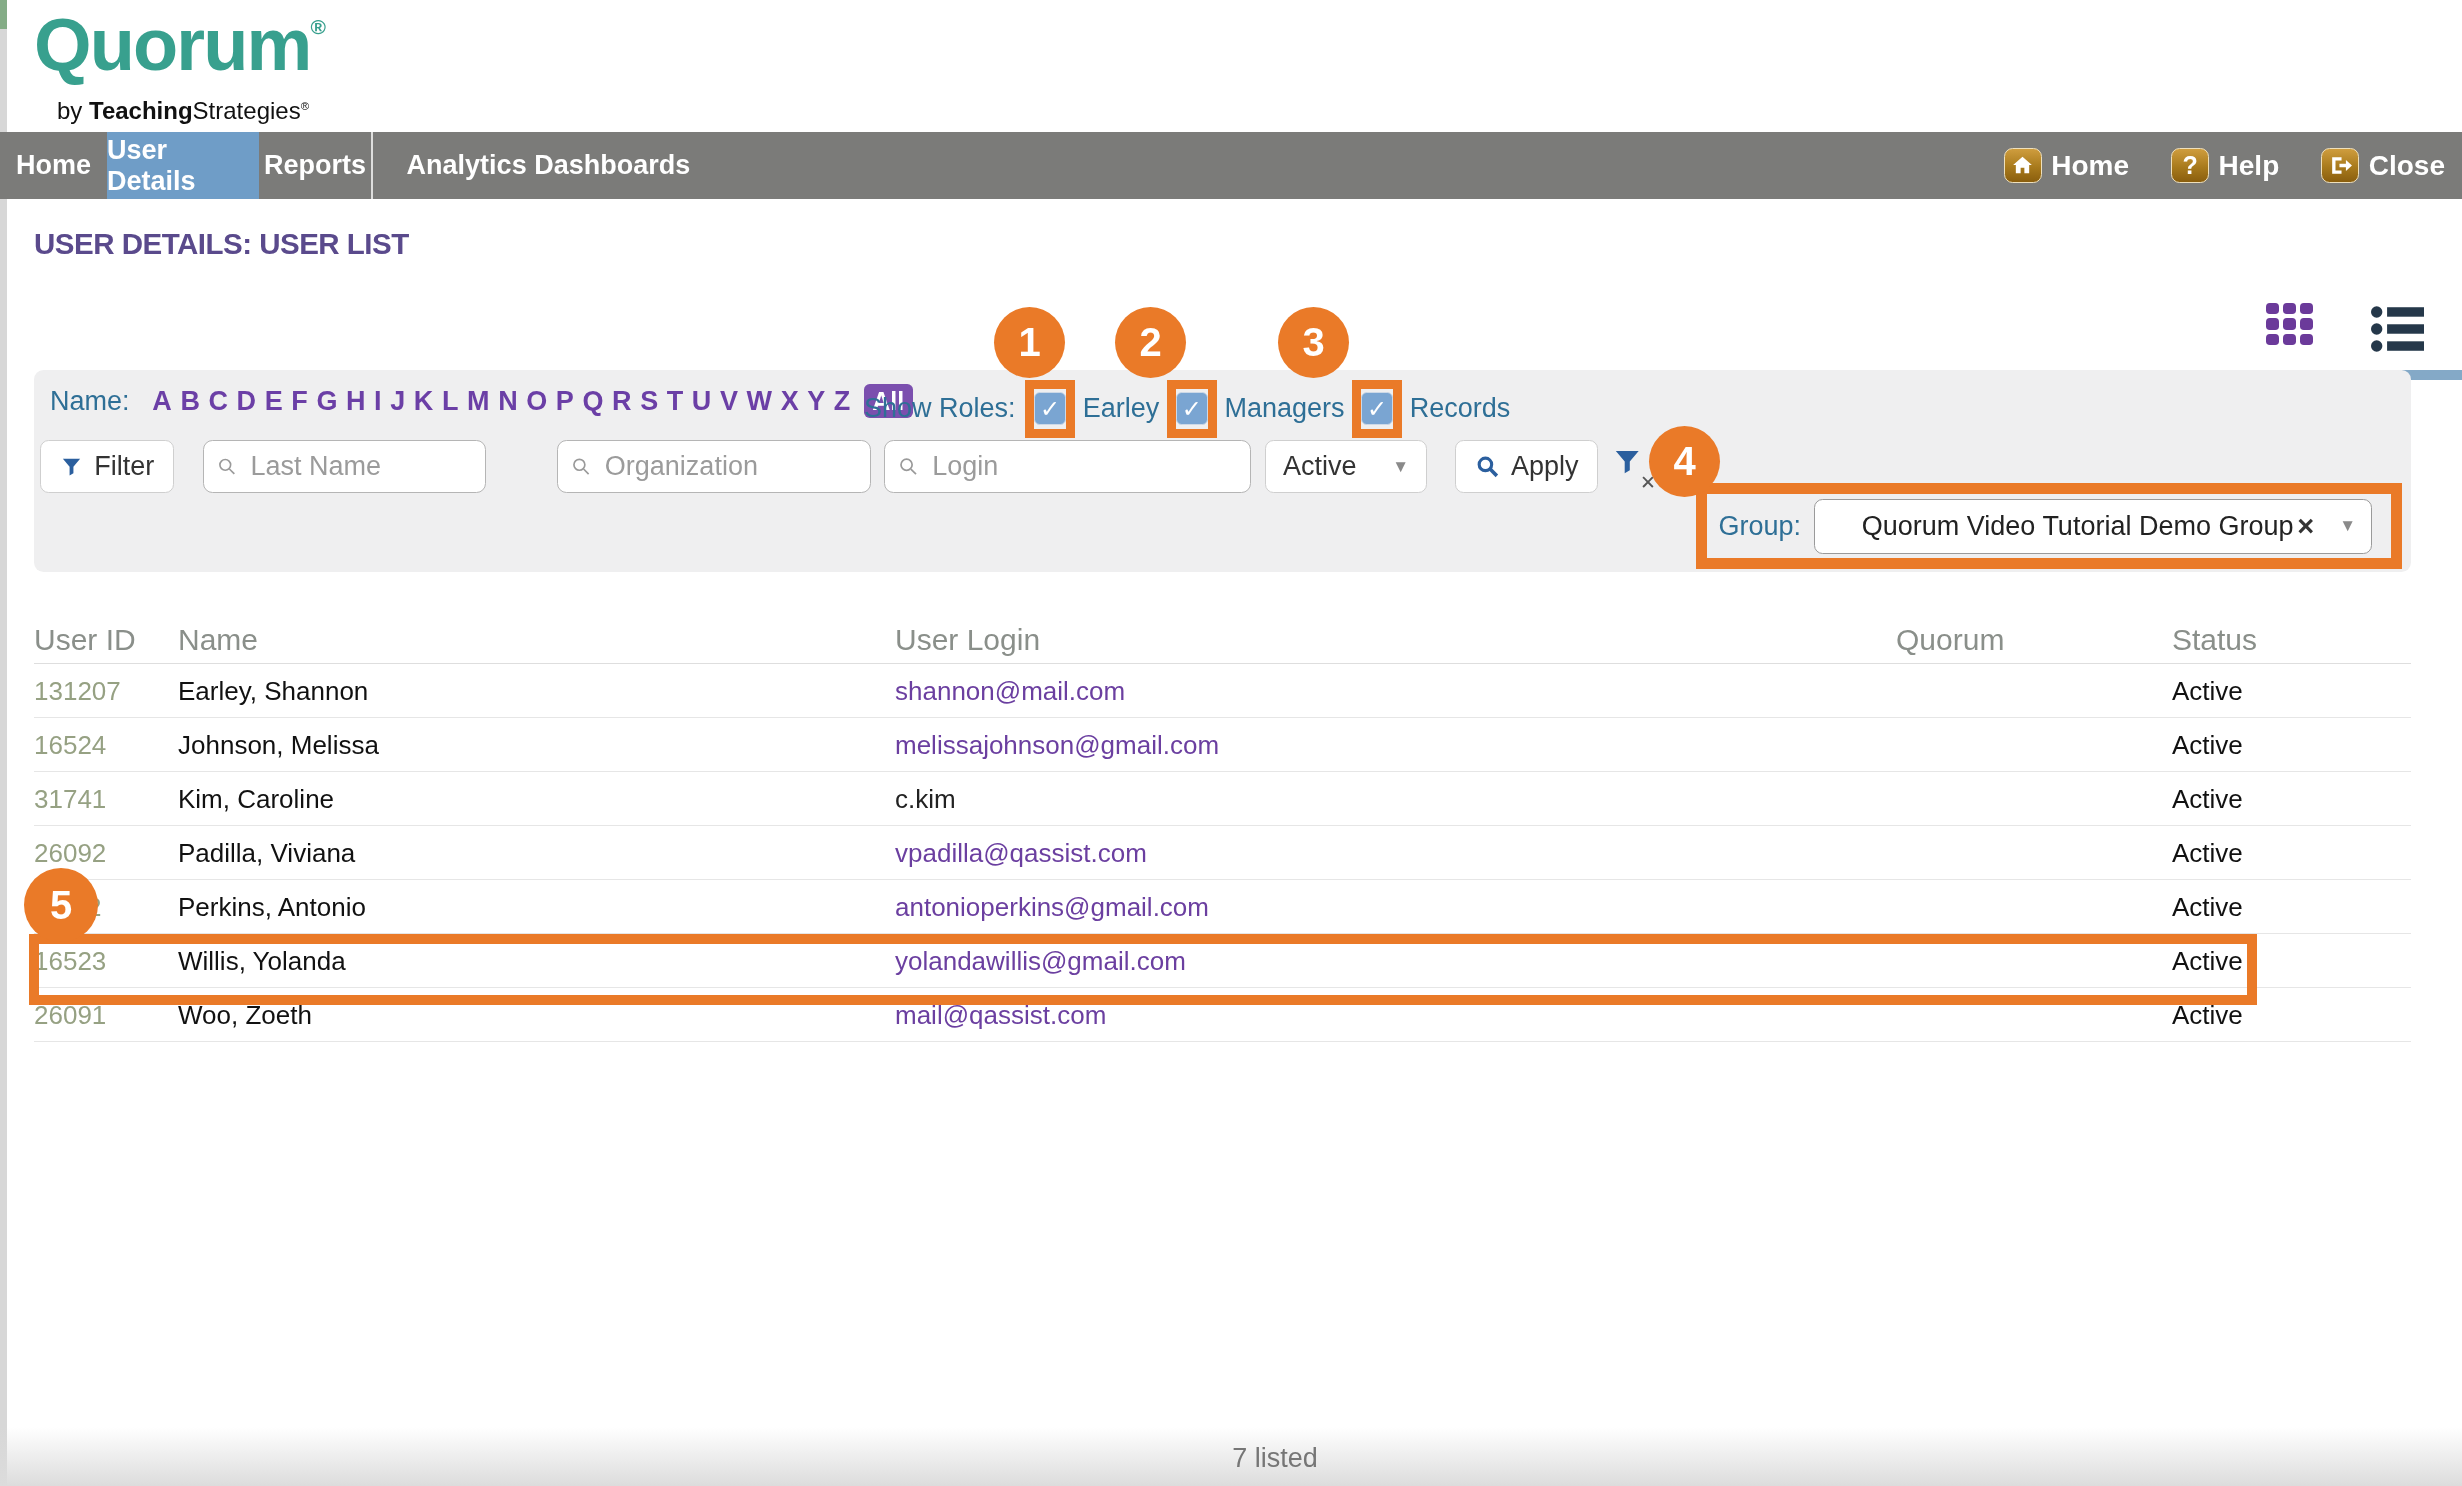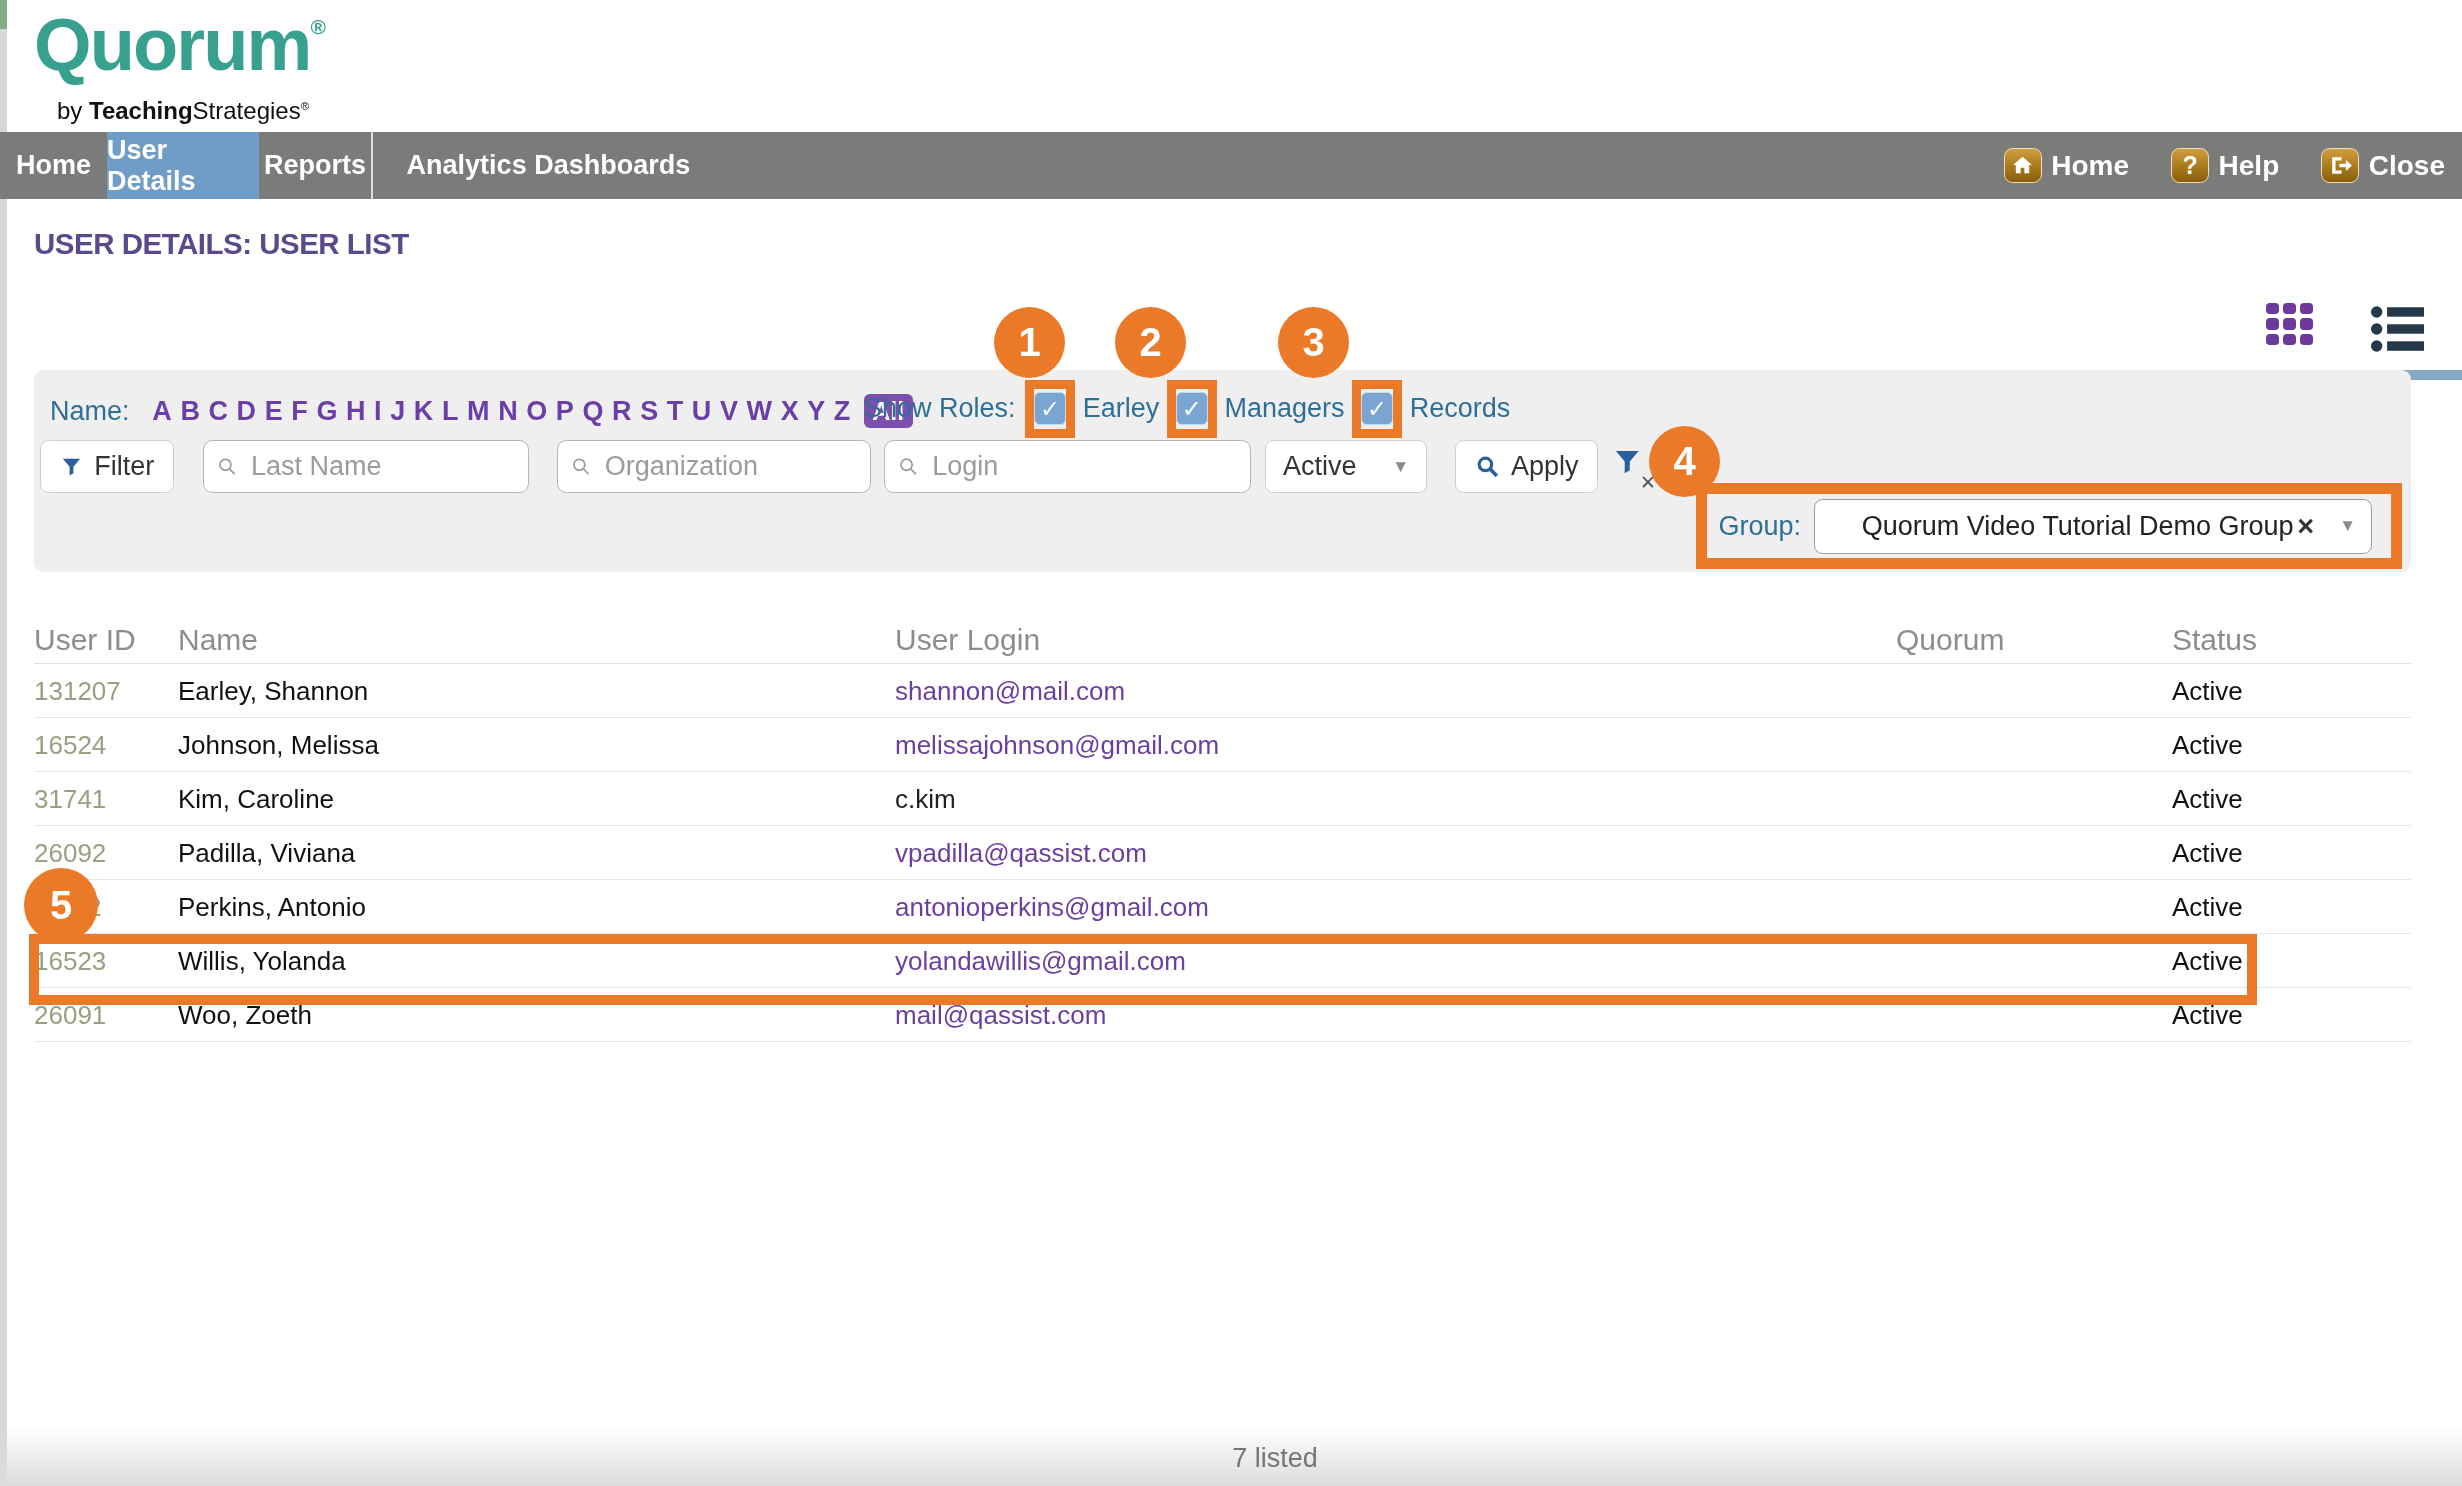--- a/index.html
+++ b/index.html
@@ -40,41 +40,41 @@
   
   .grid-ic{left:2266px;top:303px;width:50px;height:50px;cursor:pointer;}
   .grid-cell{position:absolute;width:13.3px;height:11.4px;border-radius:3.8px;background:#6b3a9a;}
   .grid-underline{left:2241px;top:375px;width:116px;height:2.9px;background:#c9c9c9;}
   .list-ic{left:2371px;top:305px;width:53px;height:48px;cursor:pointer;}
   .list-underline{left:2346px;top:370px;width:116px;height:9.5px;background:#84a9c7;}
 
   
   .panel{left:34px;top:370px;width:2377px;height:202px;background:#efeff0;border-radius:9.5px;}
 
-  .name-row{left:50px;top:389px;height:44px;display:flex;align-items:center;gap:9.5px;}
+  .name-row{left:50px;top:379px;height:44px;display:flex;align-items:center;gap:9.5px;}
   .lbl-teal{color:#2e6f96;font-size:27px;}
   .letters{display:flex;align-items:center;gap:8.6px;margin-left:13.3px;}
   .letter{color:#6b3fa6;font-size:27px;font-weight:700;cursor:pointer;}
   .all-badge{background:#7b4fae;color:#fff;font-size:25px;font-weight:700;border-radius:5.7px;
              padding:2.9px 8.6px;margin-left:3.8px;cursor:pointer;}
 
   .roles-row{left:864px;top:377px;height:63px;display:flex;align-items:center;}
   .o-box{width:32px;height:40px;border:9.5px solid #ea7a28;display:flex;align-items:center;justify-content:center;background:#efeff0;}
   .chk{width:31px;height:31px;border-radius:5.7px;background:#7aa5d2;border:1.9px solid #cdd9e7;
        display:flex;align-items:center;justify-content:center;color:#fff;font-size:24px;font-weight:700;cursor:pointer;}
   .role-lbl{color:#2e6f96;font-size:27px;margin:0 7.6px;}
 
   .btn{background:#fff;border:1.9px solid #cfcfcf;border-radius:8.6px;display:flex;align-items:center;
        justify-content:center;gap:11.4px;font-size:27px;color:#333;cursor:pointer;box-sizing:border-box;}
   .inp{background:#fff;border:1.9px solid #b5b5b5;border-radius:9.5px;display:flex;align-items:center;
        gap:11.4px;padding:0 13.3px;box-sizing:border-box;}
   .inp input{border:none;outline:none;font-size:27px;width:100%;font-family:inherit;color:#333;background:transparent;}
   .inp input::placeholder{color:#9b9b9b;}
   .f-filter{left:40px;top:440px;width:134px;height:53px;}
-  .f-lastname{left:203px;top:440px;width:326px;height:53px;}
+  .f-lastname{left:203px;top:440px;width:283px;height:53px;}
   .f-org{left:557px;top:440px;width:314px;height:53px;}
   .f-login{left:884px;top:440px;width:367px;height:53px;}
   .f-active{left:1265px;top:440px;width:162px;height:53px;justify-content:space-between;padding:0 17px;}
   .f-apply{left:1455px;top:440px;width:143px;height:53px;}
   .caret{color:#8a8a8a;font-size:17px;}
   .funnel-x{left:1612px;top:446px;width:44px;height:48px;cursor:pointer;}
   .fx-x{position:absolute;right:0;bottom:0;font-size:19px;font-weight:700;color:#555;}
 
   .group-rect{left:1696px;top:483px;width:706px;height:86px;border:11.4px solid #ea7a28;
               box-sizing:border-box;display:flex;align-items:center;}

